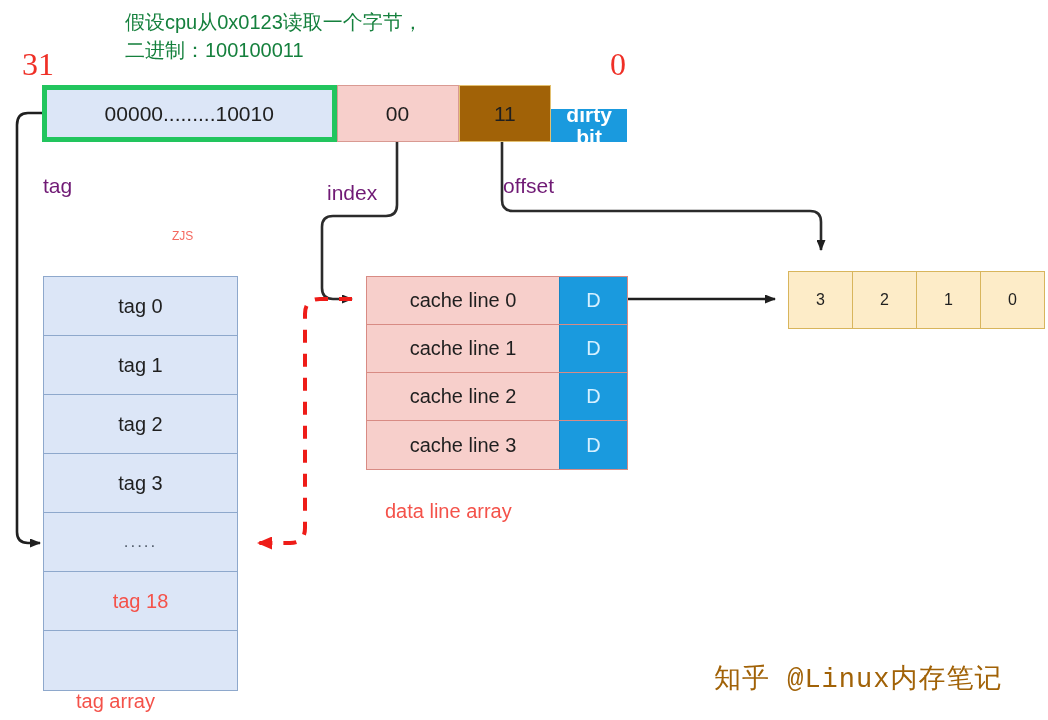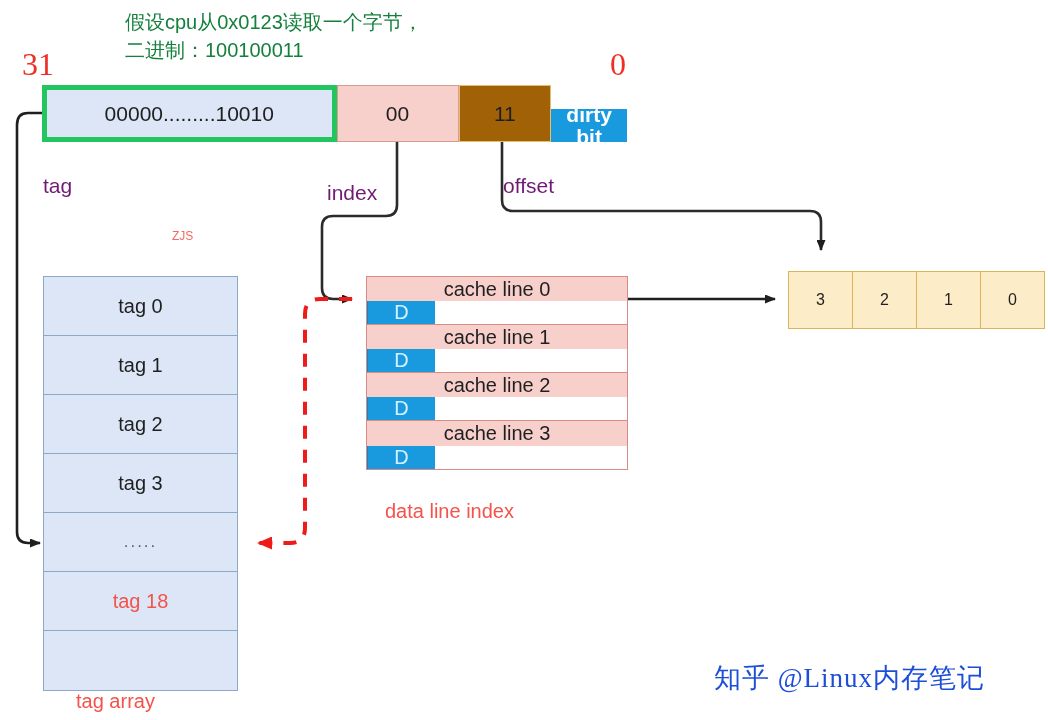--- a/index.html
+++ b/index.html
@@ -118,21 +118,20 @@
     left: 366px; top: 276px;
     width: 262px;
     border: 1px solid #d88b84;
     box-sizing: border-box;
   }
   #cachearray .row {
     height: 48px;
     display: flex;
     box-sizing: border-box;
     border-bottom: 1px solid #d88b84;
-    flex-direction: column;
   }
   #cachearray .row:last-child { border-bottom: none; }
   #cachearray .lbl {
     flex: 1;
     background: #f7cfcb;
     display: flex;
     align-items: center;
     justify-content: center;
     font-size: 20px;
     color: #1f1f1f;
@@ -166,25 +165,25 @@
     align-items: center;
     justify-content: center;
     font-size: 16px;
     color: #1f1f1f;
   }
   #bytearray .cell + .cell { margin-left: -1px; }
 
   
   #watermark {
     left: 714px; top: 660px;
-    color: #1d4ed8;
+    color: #a16207;
     font-size: 27px;
     letter-spacing: 1px;
     white-space: nowrap;
-    font-family: Liberation Serif, serif;
+    font-family: Liberation Mono, monospace;
   }
 </style>
 </head>
 <body>
 
 <svg id="canvas" viewBox="0 0 1048 720" xmlns="http://www.w3.org/2000/svg">
   <defs>
     <marker id="arrowBlack" markerWidth="11" markerHeight="9" refX="10" refY="4.5" orient="auto" markerUnits="userSpaceOnUse">
       <path d="M0,0 L11,4.5 L0,9 z" fill="#1f1f1f"></path>
     </marker>
@@ -274,21 +273,21 @@
   <div class="row">
     <div class="lbl">cache line 2</div>
     <div class="dbit">D</div>
   </div>
   <div class="row">
     <div class="lbl">cache line 3</div>
     <div class="dbit">D</div>
   </div>
 </div>
 
-<div class="abs caption" style="left:385px; top:500px;">data line index</div>
+<div class="abs caption" style="left:385px; top:500px;">data line array</div>
 
 <div class="abs" id="bytearray">
   <div class="cell">3</div>
   <div class="cell">2</div>
   <div class="cell">1</div>
   <div class="cell">0</div>
 </div>
 
 <div class="abs" id="watermark">知乎 @Linux内存笔记</div>
 

